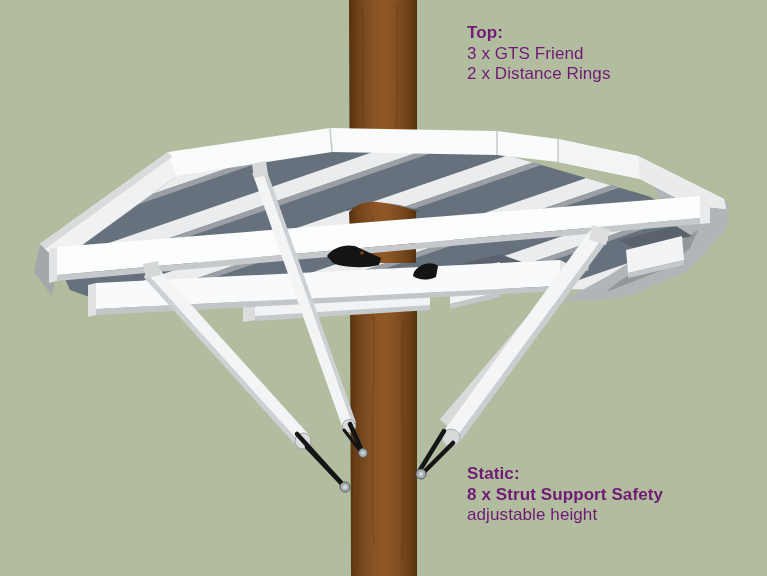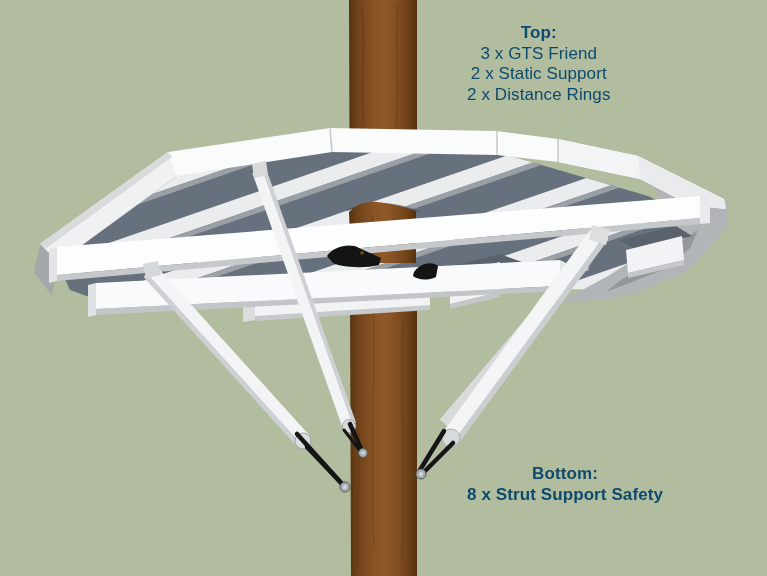--- a/index.html
+++ b/index.html
@@ -1,19 +1,19 @@
 <!DOCTYPE html>
 <html><head>
 <meta charset="utf-8">
 <style>
   html,body{margin:0;padding:0;}
   body{width:767px;height:576px;overflow:hidden;background:#b1bd9e;}
   .stage{position:relative;width:767px;height:576px;font-family:"Liberation Sans",sans-serif;}
   .stage svg{position:absolute;left:0;top:0;}
-  .note{position:absolute;color:#0c4a6e;font-size:17px;line-height:20.5px;letter-spacing:.1px;white-space:nowrap;text-align:center;}
+  .note{position:absolute;color:#701a75;font-size:17px;line-height:20.5px;letter-spacing:.1px;white-space:nowrap;}
   .note-top{left:467px;top:23px;}
   .note-bottom{left:467px;top:464px;}
   .note .heading,.note .bold{font-weight:bold;}
 </style>
 </head>
 <body>
 
 <div class="stage">
 
 <svg width="767" height="576" viewBox="0 0 767 576">
@@ -170,22 +170,22 @@
     <circle cx="363" cy="453" r="4.5" fill="#a9aeb2" stroke="#54585c" stroke-width="1"></circle>
     <circle cx="363" cy="453" r="1.8" fill="#d3d7da"></circle>
     <circle cx="421" cy="474" r="5" fill="#a9aeb2" stroke="#54585c" stroke-width="1"></circle>
     <circle cx="421" cy="474" r="2" fill="#d3d7da"></circle>
   </g>
 </svg>
 
   <div class="note note-top">
     <div class="heading">Top:</div>
     <div>3 x GTS Friend</div>
-    <div>2 x Static Support</div>
     <div>2 x Distance Rings</div>
   </div>
 
   <div class="note note-bottom">
-    <div class="heading">Bottom:</div>
+    <div class="heading">Static:</div>
     <div class="bold">8 x Strut Support Safety</div>
+    <div>adjustable height</div>
   </div>
 
 </div>
 
 </body></html>

